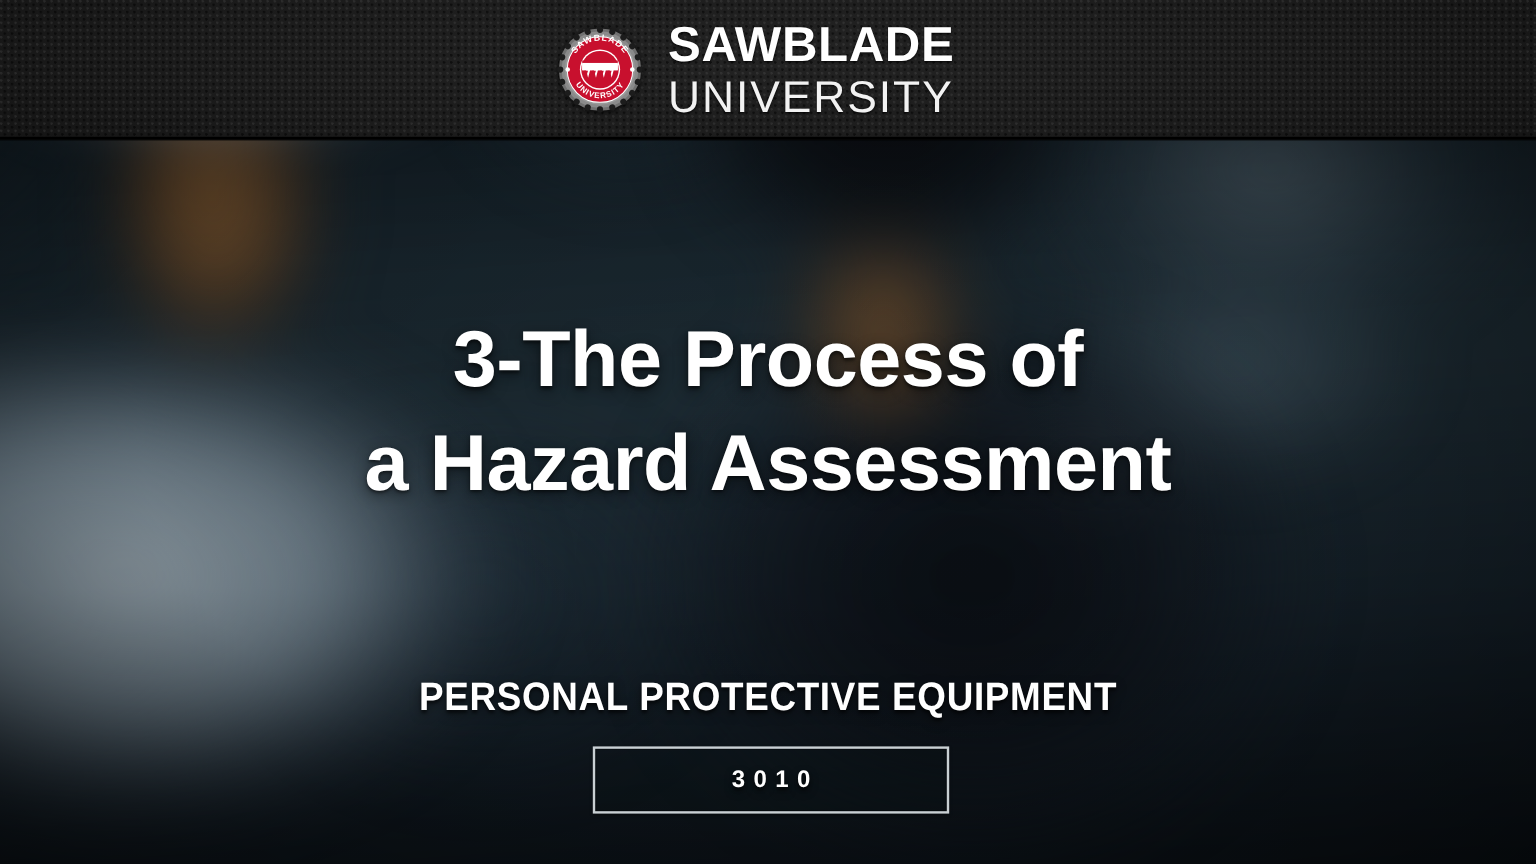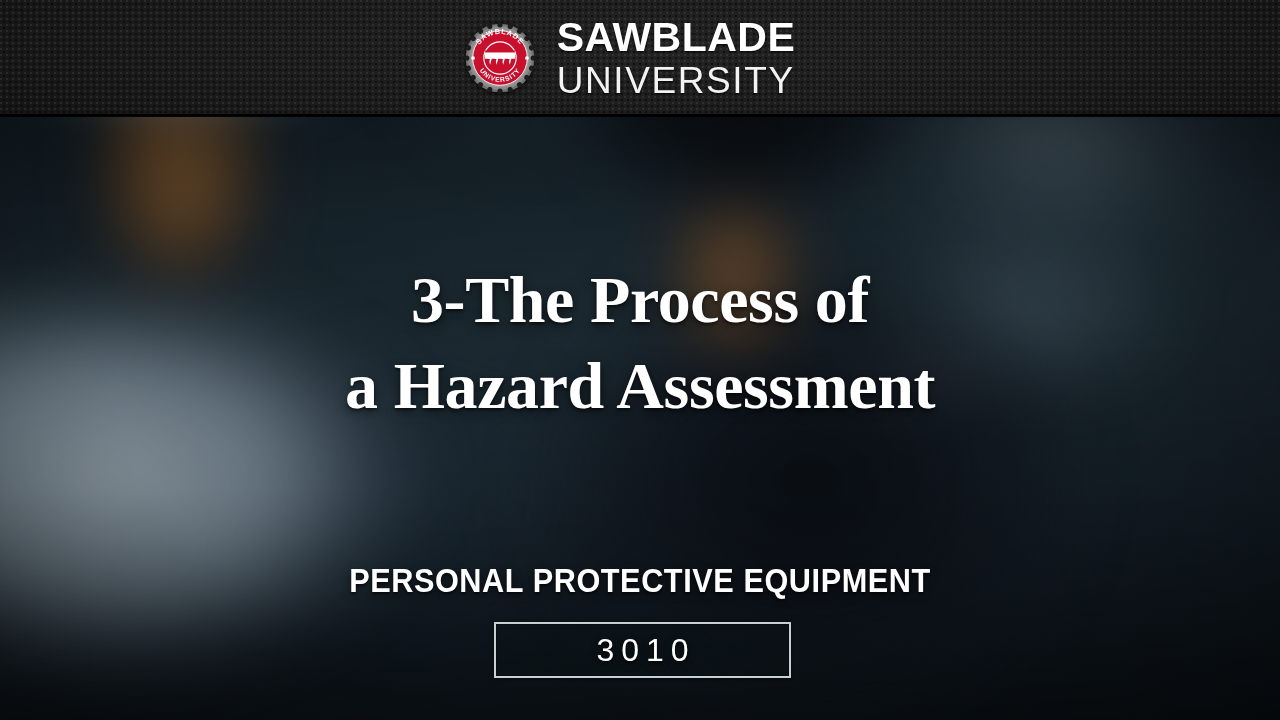--- a/index.html
+++ b/index.html
@@ -164,21 +164,20 @@
     color: #ffffff;
     font-size: 66px;
     font-weight: 700;
     line-height: 1.30;
     letter-spacing: -0.4px;
     text-shadow:
       0 2px 3px rgba(0,0,0,0.55),
       0 4px 12px rgba(0,0,0,0.45);
     white-space: pre-line;
     padding: 0 90px;
-    font-family: Liberation Serif, serif;
   }
 
   .subtitle {
     position: absolute;
     left: 0; right: 0;
     top: 446px;
     text-align: center;
     color: #ffffff;
     font-size: 33px;
     font-weight: 700;
@@ -200,22 +199,22 @@
     background: rgba(10,16,22,0.10);
     box-shadow:
       0 1px 3px rgba(0,0,0,0.55),
       inset 0 0 0 1px rgba(0,0,0,0.25);
     display: flex;
     align-items: center;
     justify-content: center;
   }
   .code-text {
     color: #ffffff;
-    font-size: 32px;
-    font-weight: 400;
+    font-size: 20px;
+    font-weight: 700;
     letter-spacing: 7px;
     text-indent: 7px;
     text-shadow:
       0 2px 3px rgba(0,0,0,0.6),
       0 3px 8px rgba(0,0,0,0.4);
   }
 </style>
 </head>
 <body>
 

